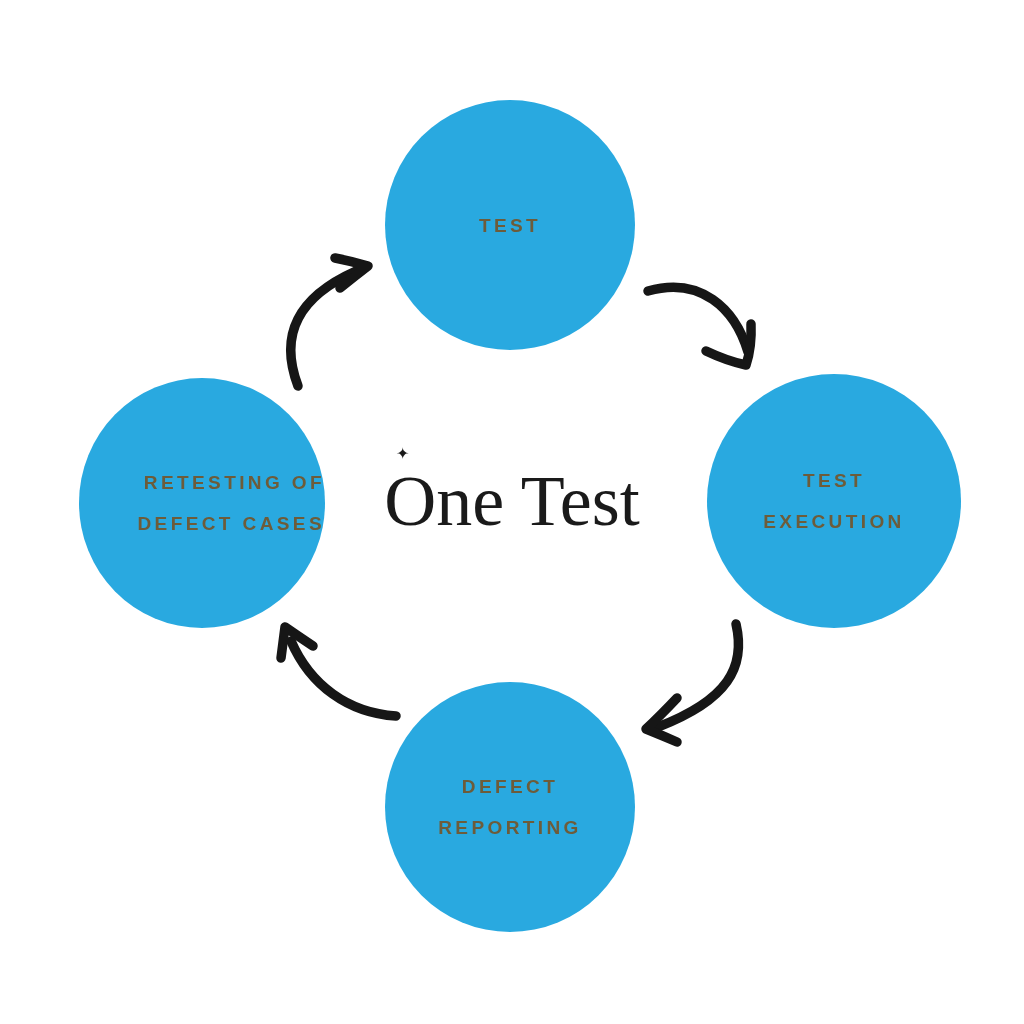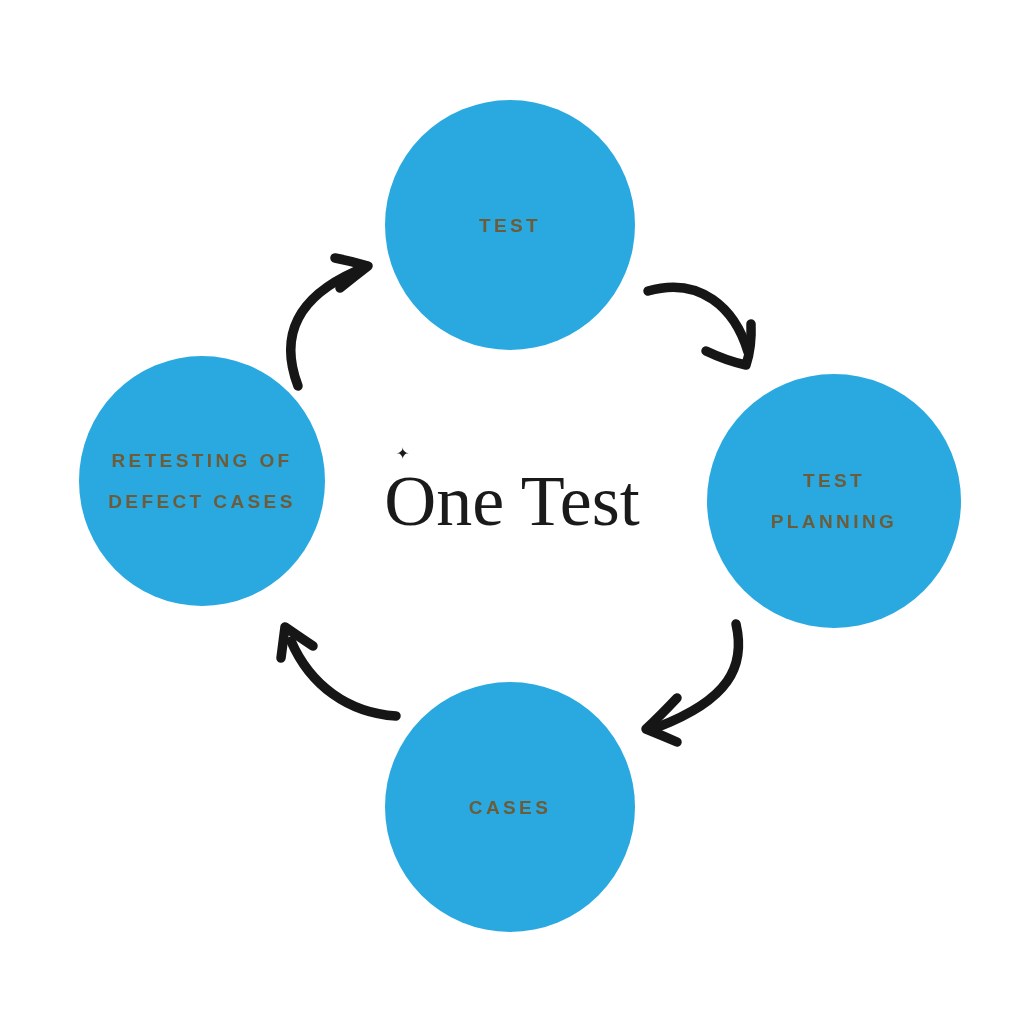--- a/index.html
+++ b/index.html
@@ -18,21 +18,21 @@
     border-radius: 50%;
     background: var(--circle-fill, #29a9e0);
     display: flex;
     flex-direction: column;
     align-items: center;
     justify-content: center;
   }
   .node-top    { left: 385px; top: 100px; }
   .node-right  { left: 707px; top: 374px; width: 254px; height: 254px; }
   .node-bottom { left: 385px; top: 682px; }
-  .node-left   { left: 79px;  top: 356px; width: 246px; height: 250px; }
+  .node-left   { left: 79px;  top: 378px; width: 246px; height: 250px; align-items: flex-end; }
   .node-label-line {
     color: var(--label-text, #6d5c3a);
     font-size: 19px;
     font-weight: 700;
     letter-spacing: 3.4px;
     line-height: 41px;
     text-align: center;
     white-space: nowrap;
   }
   .title {
@@ -93,25 +93,26 @@
       <path class="arrow-stroke" d="M 340 288 Q 355 276 368 266 Q 351 261 335 258"></path>
     </g>
   </svg>
 
   <div class="node node-top">
     <div class="node-label-line">TEST</div>
   </div>
 
   <div class="node node-right">
     <div class="node-label-line">TEST</div>
-    <div class="node-label-line">PLANNING</div>
+    <div class="node-label-line">EXECUTION</div>
   </div>
 
   <div class="node node-bottom">
-    <div class="node-label-line">CASES</div>
+    <div class="node-label-line">DEFECT</div>
+    <div class="node-label-line">REPORTING</div>
   </div>
 
   <div class="node node-left">
     <div class="node-label-line">RETESTING OF</div>
     <div class="node-label-line">DEFECT CASES</div>
   </div>
 
   <div class="title">
     <div>One Test</div>
   </div>

